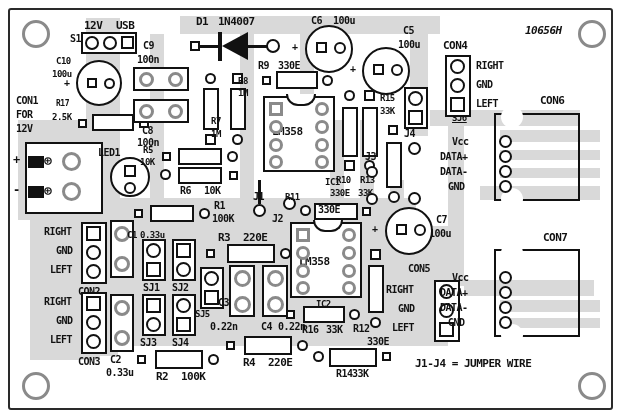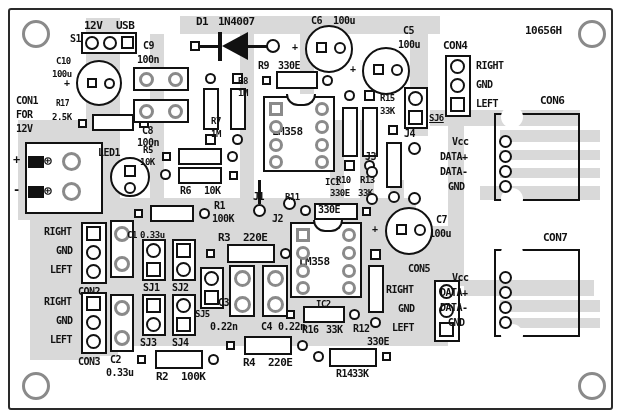--- a/index.html
+++ b/index.html
@@ -85,21 +85,21 @@
   <div class="cu" style="left:30px;top:210px;width:70px;height:150px;"></div>
   <div class="cu" style="left:180px;top:300px;width:240px;height:18px;"></div>
   <div class="cu" style="left:480px;top:186px;width:120px;height:14px;"></div>
   <div class="cu" style="left:18px;top:120px;width:72px;height:100px;"></div>
 
   <div class="mh" style="left:22px;top:20px;width:28px;height:28px;"></div>
   <div class="mh" style="left:578px;top:20px;width:28px;height:28px;"></div>
   <div class="mh" style="left:22px;top:372px;width:28px;height:28px;"></div>
   <div class="mh" style="left:578px;top:372px;width:28px;height:28px;"></div>
 
-  <div class="t t11" style="left:525px;top:25px;">10656H</div>
+  <div class="t t11" style="left:525px;top:25px;font-style:italic;">10656H</div>
 
   <div class="t t10" style="left:70px;top:34px;">S1</div>
   <div class="t t11" style="left:84px;top:20px;">12V</div>
   <div class="t t11" style="left:116px;top:20px;">USB</div>
   <div class="hdr" style="left:81px;top:32px;width:56px;height:22px;"></div>
   <div class="padc" style="left:85px;top:36px;width:14px;height:14px;"></div>
   <div class="padc" style="left:103px;top:36px;width:14px;height:14px;"></div>
   <div class="padsq" style="left:121px;top:36px;width:13px;height:13px;"></div>
 
   <div class="t t9" style="left:56px;top:57px;">C10</div>
@@ -234,21 +234,21 @@
   <div class="resv" style="left:362px;top:107px;width:16px;height:50px;"></div>
   <div class="padc" style="left:364px;top:160px;width:11px;height:11px;"></div>
   <div class="t t9" style="left:360px;top:176px;">R13</div>
   <div class="t t9" style="left:358px;top:189px;">33K</div>
 
   <div class="t t9" style="left:380px;top:94px;">R15</div>
   <div class="t t9" style="left:380px;top:107px;">33K</div>
   <div class="hdr" style="left:404px;top:87px;width:24px;height:42px;"></div>
   <div class="padc" style="left:408px;top:91px;width:15px;height:15px;"></div>
   <div class="padsq" style="left:408px;top:110px;width:15px;height:15px;"></div>
-  <div class="t t9" style="left:429px;top:114px;text-decoration:underline;">SJ6</div>
+  <div class="t t9" style="left:452px;top:114px;text-decoration:underline;">SJ6</div>
 
   <div class="padsq" style="left:388px;top:125px;width:10px;height:10px;"></div>
   <div class="resv" style="left:386px;top:142px;width:16px;height:46px;"></div>
   <div class="padc" style="left:388px;top:191px;width:12px;height:12px;"></div>
 
   <div class="t t10" style="left:365px;top:152px;">J3</div>
   <div class="padc" style="left:366px;top:166px;width:12px;height:12px;"></div>
   <div class="padc" style="left:366px;top:193px;width:12px;height:12px;"></div>
 
   <div class="t t10" style="left:404px;top:129px;">J4</div>
@@ -421,14 +421,15 @@
   <div class="whole" style="left:501px;top:324px;width:22px;height:22px;"></div>
   <div class="padc" style="left:499px;top:271px;width:13px;height:13px;"></div>
   <div class="padc" style="left:499px;top:286px;width:13px;height:13px;"></div>
   <div class="padc" style="left:499px;top:301px;width:13px;height:13px;"></div>
   <div class="padc" style="left:499px;top:316px;width:13px;height:13px;"></div>
   <div class="t t10" style="left:452px;top:273px;">Vcc</div>
   <div class="t t10" style="left:440px;top:288px;">DATA+</div>
   <div class="t t10" style="left:440px;top:303px;">DATA-</div>
   <div class="t t10" style="left:448px;top:318px;">GND</div>
 
+  <div class="t t11" style="left:415px;top:358px;">J1-J4 = JUMPER WIRE</div>
 
 </div>
 
 </body></html>

